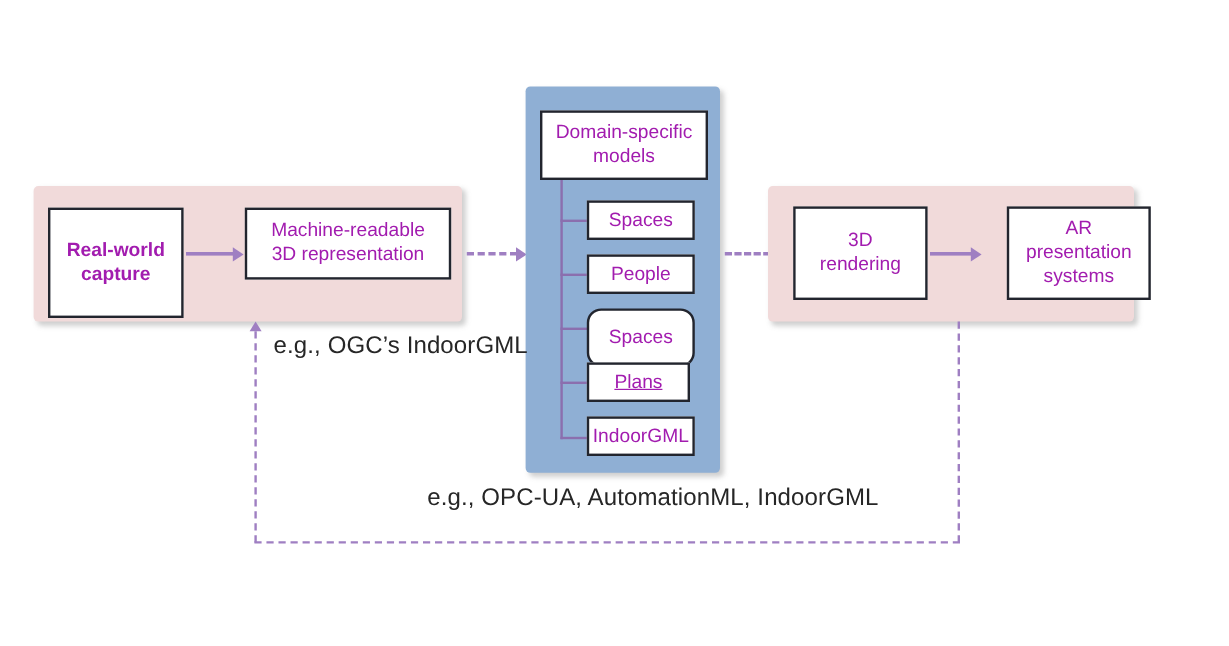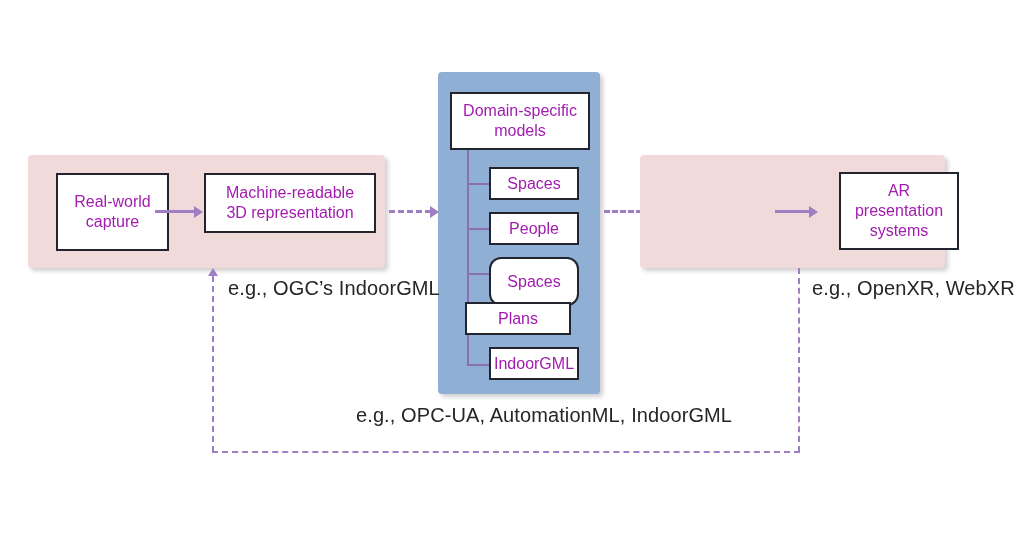--- a/index.html
+++ b/index.html
@@ -106,21 +106,21 @@
     letter-spacing: 0.1px;
   }
 </style>
 </head>
 <body>
 
 <div id="canvas">
 
   <div class="group-panel group-pink" style="left:28px; top:155px; width:357px; height:113px;"></div>
 
-  <div class="node fs-16" style="left:56px; top:173px; width:113px; height:78px;">
+  <div class="node fs-16" style="left:40px; top:173px; width:113px; height:92px;font-weight:bold;">
     <span class="node-txt">Real-world
 capture</span>
   </div>
 
   <div class="node fs-16" style="left:204px; top:173px; width:172px; height:60px;">
     <span class="node-txt">Machine-readable
 3D representation</span>
   </div>
 
   <div class="conn solid-h" style="left:155px; top:210px; width:40px;"></div>
@@ -146,48 +146,51 @@
 
   <div class="node fs-16" style="left:489px; top:167px; width:90px; height:33px;">
     <span class="node-txt">Spaces</span>
   </div>
   <div class="node fs-16" style="left:489px; top:212px; width:90px; height:33px;">
     <span class="node-txt">People</span>
   </div>
   <div class="node fs-16" style="left:489px; top:257px; width:90px; height:49px;border-radius:12px;">
     <span class="node-txt">Spaces</span>
   </div>
-  <div class="node fs-16" style="left:465px; top:302px; width:106px; height:33px;">
+  <div class="node fs-16" style="left:489px; top:302px; width:86px; height:33px;text-decoration:underline;">
     <span class="node-txt">Plans</span>
   </div>
   <div class="node fs-16" style="left:489px; top:347px; width:90px; height:33px;">
     <span class="node-txt">IndoorGML</span>
   </div>
 
   <div class="conn dash-h" style="left:604px; top:210px; width:38px;"></div>
   <div class="arrow-r" style="left:641px; top:205.5px;"></div>
 
   <div class="group-panel group-pink" style="left:640px; top:155px; width:305px; height:113px;"></div>
 
+  <div class="node fs-16" style="left:661px; top:172px; width:112px; height:78px;">
+    <span class="node-txt">3D
+rendering</span>
+  </div>
 
   <div class="node fs-16" style="left:819px; top:172px; width:120px; height:78px;margin-left:20px;">
     <span class="node-txt">AR
 presentation
 systems</span>
   </div>
 
   <div class="conn solid-h" style="left:775px; top:210px; width:36px;"></div>
   <div class="arrow-r" style="left:809px; top:205.5px;"></div>
 
   <div class="conn dash-v-thin" style="left:798px; top:268px; height:184px;"></div>
 
   <div class="conn dash-h-thin" style="left:212px; top:451px; width:588px;"></div>
 
   <div class="conn dash-v-thin" style="left:212px; top:276px; height:176px;"></div>
   <div class="arrow-u" style="left:208px; top:268px;"></div>
 
   <div class="caption" style="left:228px; top:277px;">e.g., OGC’s IndoorGML</div>
 
-  <div class="caption" style="left:812px; top:277px;">e.g., OpenXR, WebXR</div>
 
   <div class="caption" style="left:356px; top:404px;">e.g., OPC-UA, AutomationML,  IndoorGML</div>
 
 </div>
 
 </body></html>

